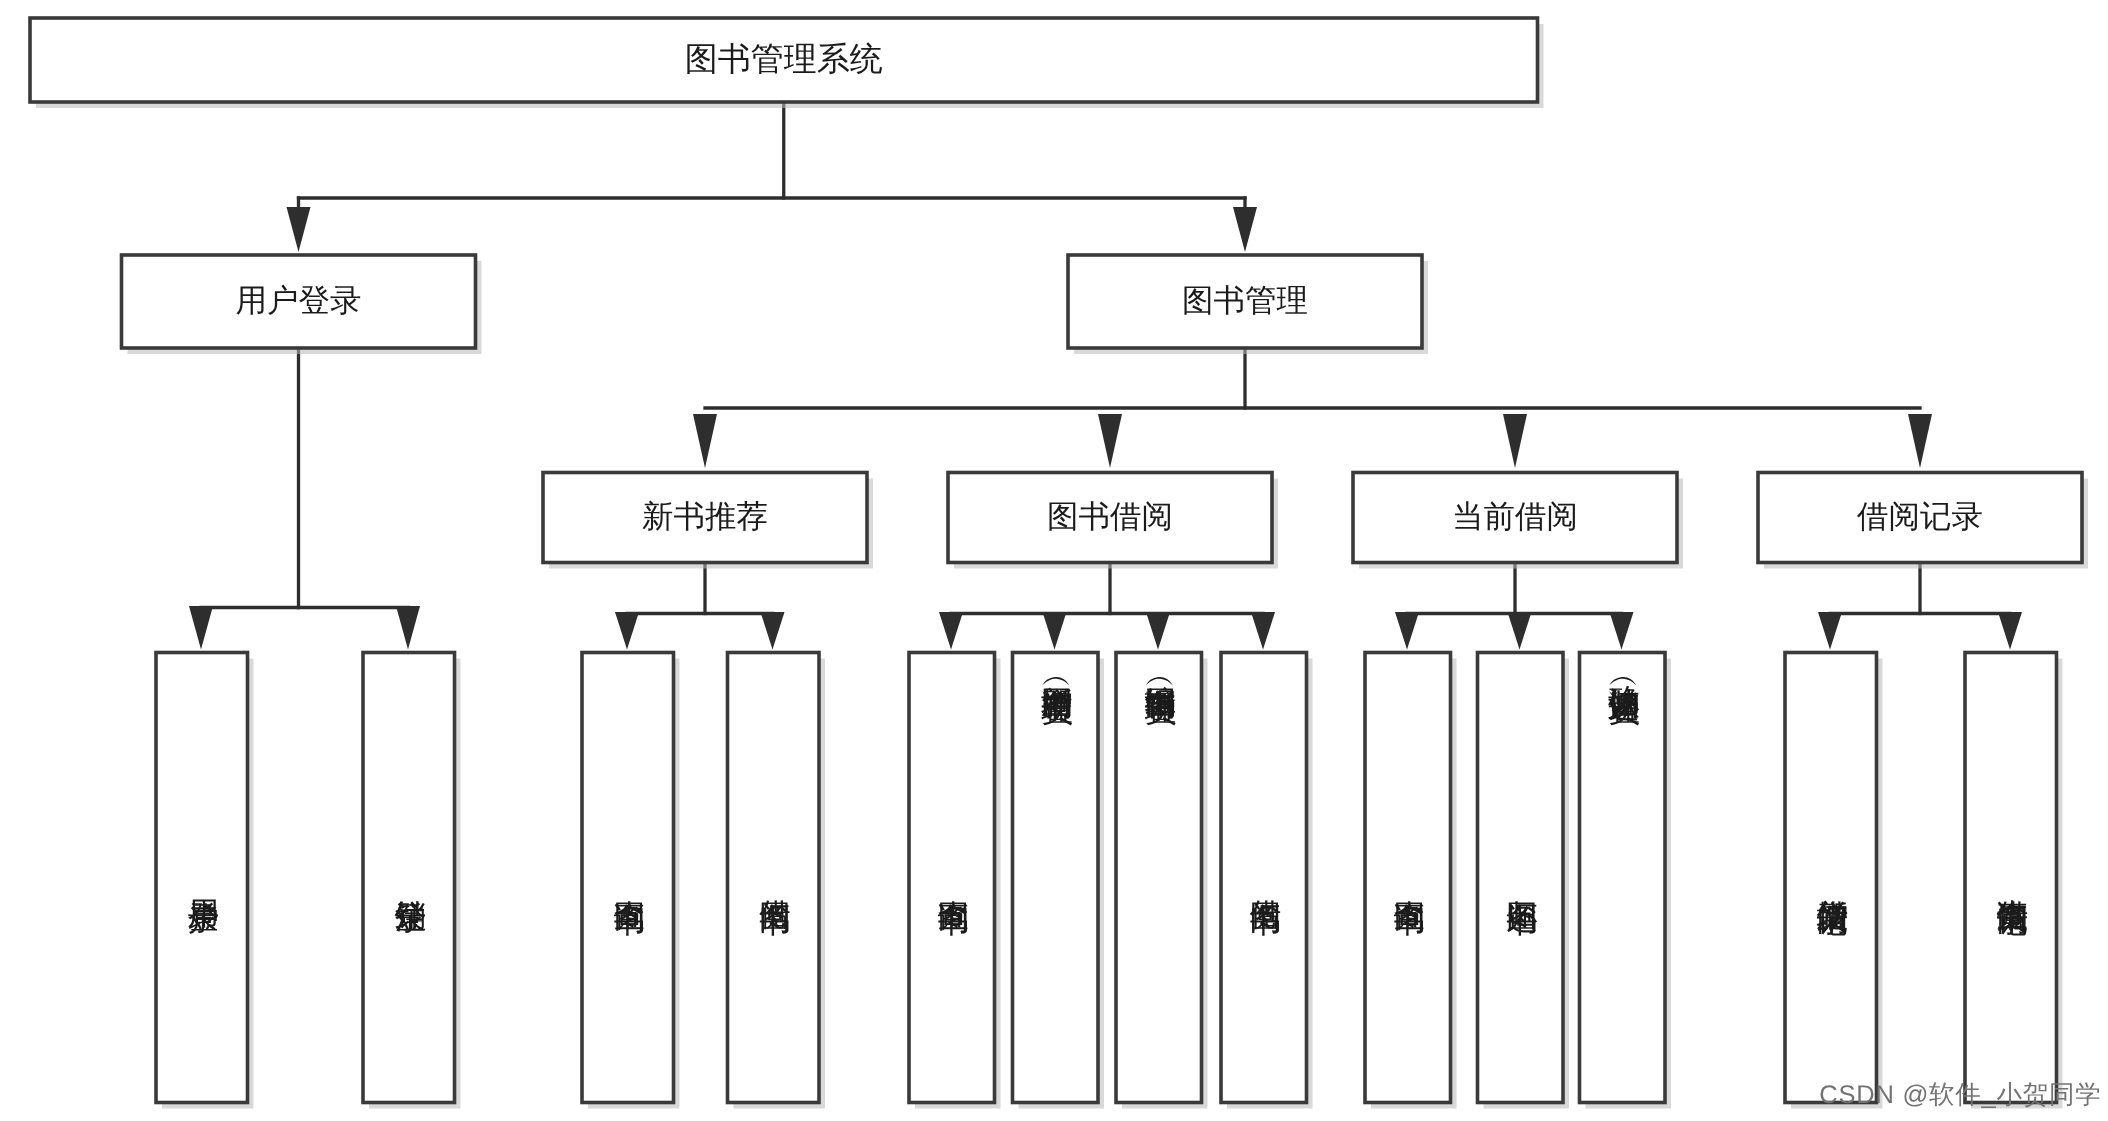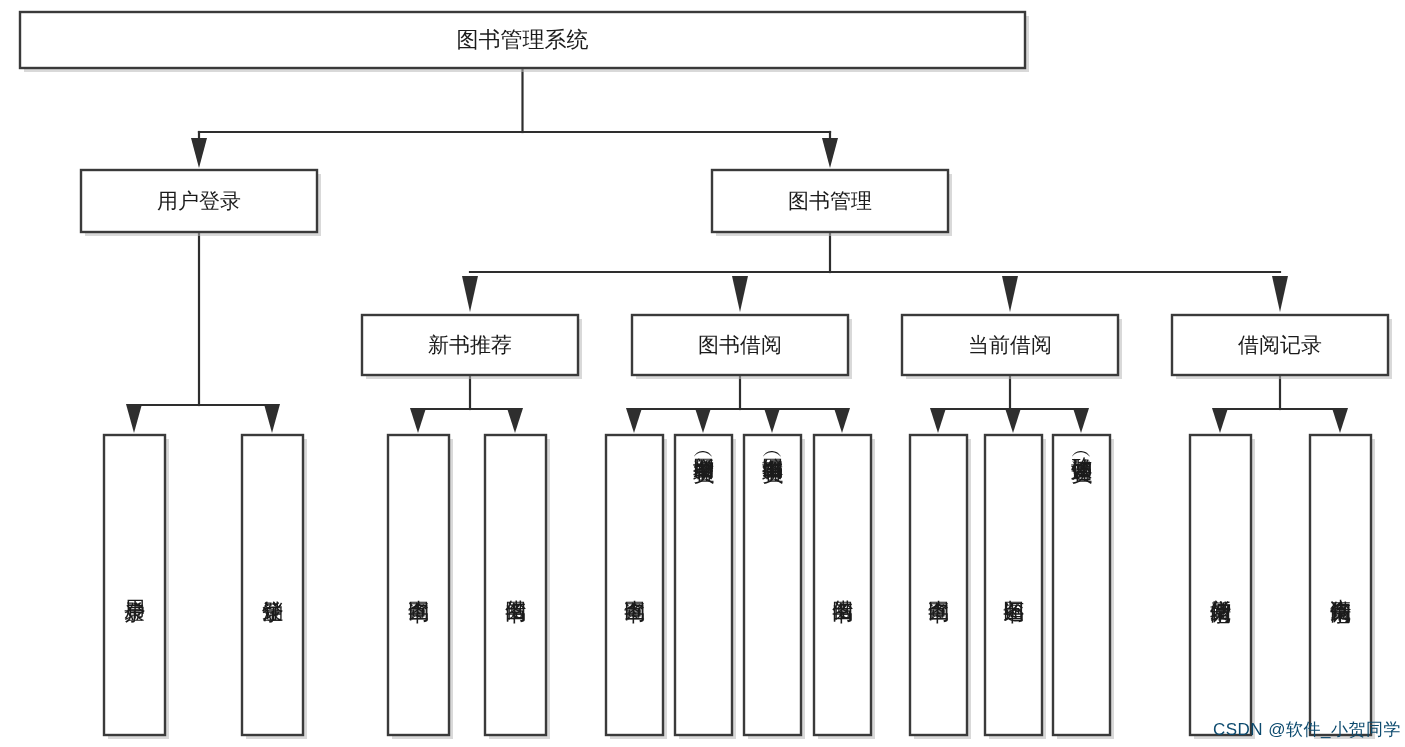--- a/index.html
+++ b/index.html
@@ -80,21 +80,21 @@
     letter-spacing: 1px;
     white-space: nowrap;
     text-align: center;
   }
   .watermark {
     position: absolute;
     right: 14px;
     bottom: 6px;
     font-family: "Liberation Sans", "DejaVu Sans", sans-serif;
     font-size: 17px;
-    color: #0c4a6e;
+    color: #737373;
     letter-spacing: 0.5px;
     user-select: none;
     white-space: nowrap;
   }
 </style>
 </head>
 <body>
 
 <div id="diagram-root">
 

